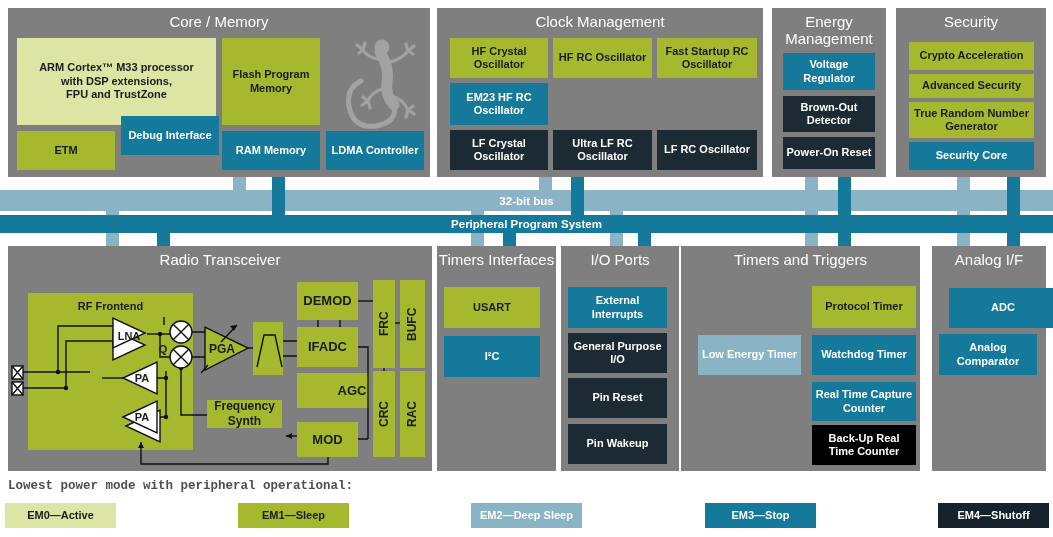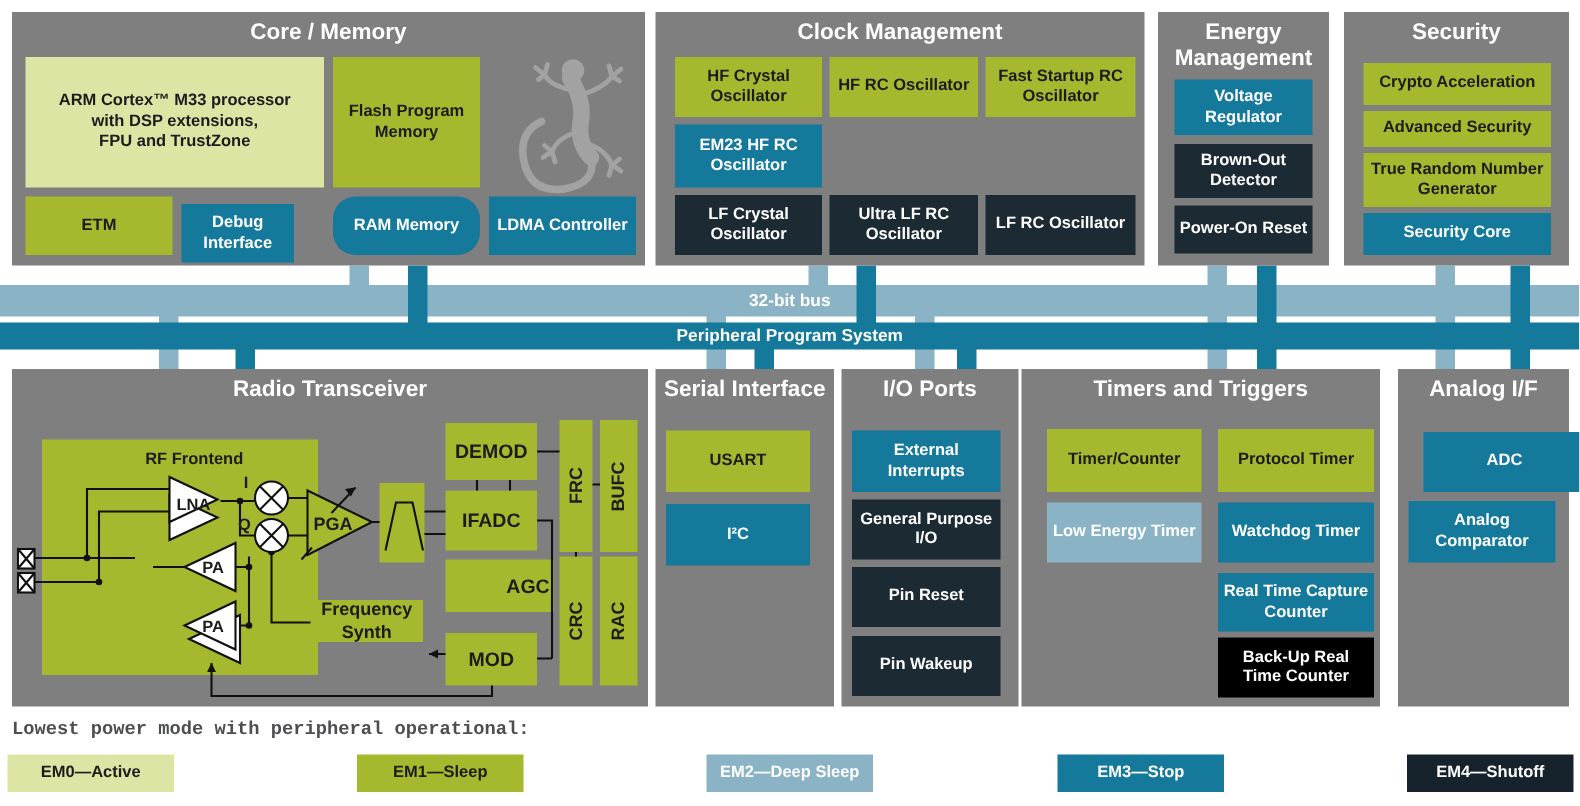--- a/index.html
+++ b/index.html
@@ -1,39 +1,39 @@
 <!DOCTYPE html>
 <html><head>
 <meta charset="utf-8">
 <style>
   html,body{margin:0;padding:0;background:#fff;}
   #canvas{position:relative;width:1053px;height:537px;background:#fff;
           font-family:"Liberation Sans",sans-serif;overflow:hidden;}
   .panel{position:absolute;background:#7f7f7f;}
   .panel-title{position:absolute;top:5px;left:0;right:0;text-align:center;
-               color:#fff;font-size:15px;font-weight:bold;line-height:1.15;}
+               color:#fff;font-size:15px;font-weight:normal;line-height:1.15;}
   .chip{position:absolute;display:flex;align-items:center;justify-content:center;
         text-align:center;font-weight:bold;font-size:11px;line-height:1.22;
         padding:0 3px;box-sizing:border-box;}
   .em0{background:#dce5a4;color:#1c1c1c;}
   .em1{background:#a6b82e;color:#1c1c1c;}
   .em2{background:#8ab3c6;color:#fff;}
   .em3{background:#15799b;color:#fff;}
   .em4{background:#1c2a33;color:#fff;}
   .blk{background:#000;color:#fff;}
   .pre{white-space:pre-line;}
   .bus{position:absolute;left:0;width:1053px;display:flex;align-items:center;
        justify-content:center;color:#fff;font-weight:bold;font-size:11.5px;}
   .bus-lb{top:190px;height:21px;background:#8ab3c6;}
   .bus-teal{top:215px;height:18px;background:#15799b;}
   .stub{position:absolute;width:13px;}
   .stub.lb{background:#8ab3c6;}
   .stub.teal{background:#15799b;}
   .vchip{writing-mode:vertical-rl;transform:rotate(180deg);font-size:12px;}
-  .rffe{position:absolute;background:#a6b82e;padding-left:19px;}
+  .rffe{position:absolute;background:#a6b82e;}
   .rffe-label{text-align:center;font-weight:bold;font-size:11px;color:#1c1c1c;padding-top:7px;}
   .legend-title{position:absolute;left:8px;top:479px;font-size:12.5px;
                 font-weight:bold;color:#4d4e50;font-family:Liberation Mono, monospace;}
   .legend-chip{position:absolute;top:503px;width:111px;height:25px;}
   svg text{font-family:"Liberation Sans",sans-serif;font-weight:bold;}
 </style>
 </head>
 <body>
 
 <div id="canvas">
@@ -66,22 +66,22 @@
     <span>Peripheral Program System</span>
   </div>
 
   <div class="panel" style="left:8px;top:8px;width:422px;height:169px;">
     <div class="panel-title">Core / Memory</div>
     <div class="chip em0 pre" style="left:9px;top:30px;width:199px;height:87px;">ARM Cortex™ M33 processor
 with DSP extensions,
 FPU and TrustZone</div>
     <div class="chip em1" style="left:214px;top:30px;width:98px;height:87px;">Flash Program Memory</div>
     <div class="chip em1" style="left:9px;top:123px;width:98px;height:39px;">ETM</div>
-    <div class="chip em3" style="left:113px;top:128px;width:75px;height:39px;">Debug Interface</div>
-    <div class="chip em3" style="left:214px;top:123px;width:98px;height:39px;border-radius:15px;">RAM Memory</div>
+    <div class="chip em3" style="left:113px;top:108px;width:98px;height:39px;">Debug Interface</div>
+    <div class="chip em3" style="left:214px;top:123px;width:98px;height:39px;">RAM Memory</div>
     <div class="chip em3" style="left:318px;top:123px;width:98px;height:39px;">LDMA Controller</div>
 
     <svg style="position:absolute;left:318px;top:22px;" width="104" height="100" viewBox="0 0 104 100">
       <g stroke="#a2a2a2" fill="none" stroke-linecap="round">
         <circle cx="56" cy="17" r="7.5" fill="#a2a2a2" stroke="none"></circle>
         <path d="M54 22 Q 64 38 61 52 Q 59 65 68 75" stroke-width="11"></path>
         <path d="M68 75 Q 72 92 50 96 Q 27 99 23 76 Q 20 58 35 51" stroke-width="5"></path>
         <g stroke-width="3.2">
           <path d="M56 30 Q 42 28 37 20"></path>
             <path d="M37 20 L31 15"></path>
@@ -218,36 +218,35 @@
       <text x="121" y="94" font-size="11" fill="#1c1c1c" text-anchor="middle">LNA</text>
       <text x="134" y="136" font-size="11" fill="#1c1c1c" text-anchor="middle">PA</text>
       <text x="134" y="175" font-size="11" fill="#1c1c1c" text-anchor="middle">PA</text>
       <text x="214" y="107" font-size="12" fill="#1c1c1c" text-anchor="middle">PGA</text>
       <text x="156" y="79" font-size="11" fill="#1c1c1c" text-anchor="middle">I</text>
       <text x="155" y="107" font-size="11" fill="#1c1c1c" text-anchor="middle">Q</text>
     </svg>
   </div>
 
   <div class="panel" style="left:437px;top:246px;width:119px;height:225px;">
-    <div class="panel-title">Serial Interface</div>
+    <div class="panel-title">Timers Interfaces</div>
     <div class="chip em1" style="left:7px;top:41px;width:96px;height:41px;">USART</div>
     <div class="chip em3" style="left:7px;top:90px;width:96px;height:41px;">I²C</div>
   </div>
 
   <div class="panel" style="left:561px;top:246px;width:118px;height:225px;">
     <div class="panel-title">I/O Ports</div>
     <div class="chip em3" style="left:7px;top:41px;width:99px;height:41px;">External Interrupts</div>
     <div class="chip em4" style="left:7px;top:87px;width:99px;height:40px;">General Purpose I/O</div>
     <div class="chip em4" style="left:7px;top:132px;width:99px;height:40px;">Pin Reset</div>
     <div class="chip em4" style="left:7px;top:178px;width:99px;height:40px;">Pin Wakeup</div>
   </div>
 
   <div class="panel" style="left:681px;top:246px;width:239px;height:225px;">
     <div class="panel-title">Timers and Triggers</div>
-    <div class="chip em1" style="left:17px;top:40px;width:103px;height:42px;">Timer/Counter</div>
     <div class="chip em2" style="left:17px;top:89px;width:103px;height:40px;">Low Energy Timer</div>
     <div class="chip em1" style="left:131px;top:40px;width:104px;height:42px;">Protocol Timer</div>
     <div class="chip em3" style="left:131px;top:89px;width:104px;height:40px;">Watchdog Timer</div>
     <div class="chip em3" style="left:131px;top:136px;width:104px;height:39px;">Real Time Capture Counter</div>
     <div class="chip blk" style="left:131px;top:179px;width:104px;height:40px;">Back-Up Real Time Counter</div>
   </div>
 
   <div class="panel" style="left:932px;top:246px;width:114px;height:225px;">
     <div class="panel-title">Analog I/F</div>
     <div class="chip em3" style="left:17px;top:42px;width:108px;height:40px;">ADC</div>

